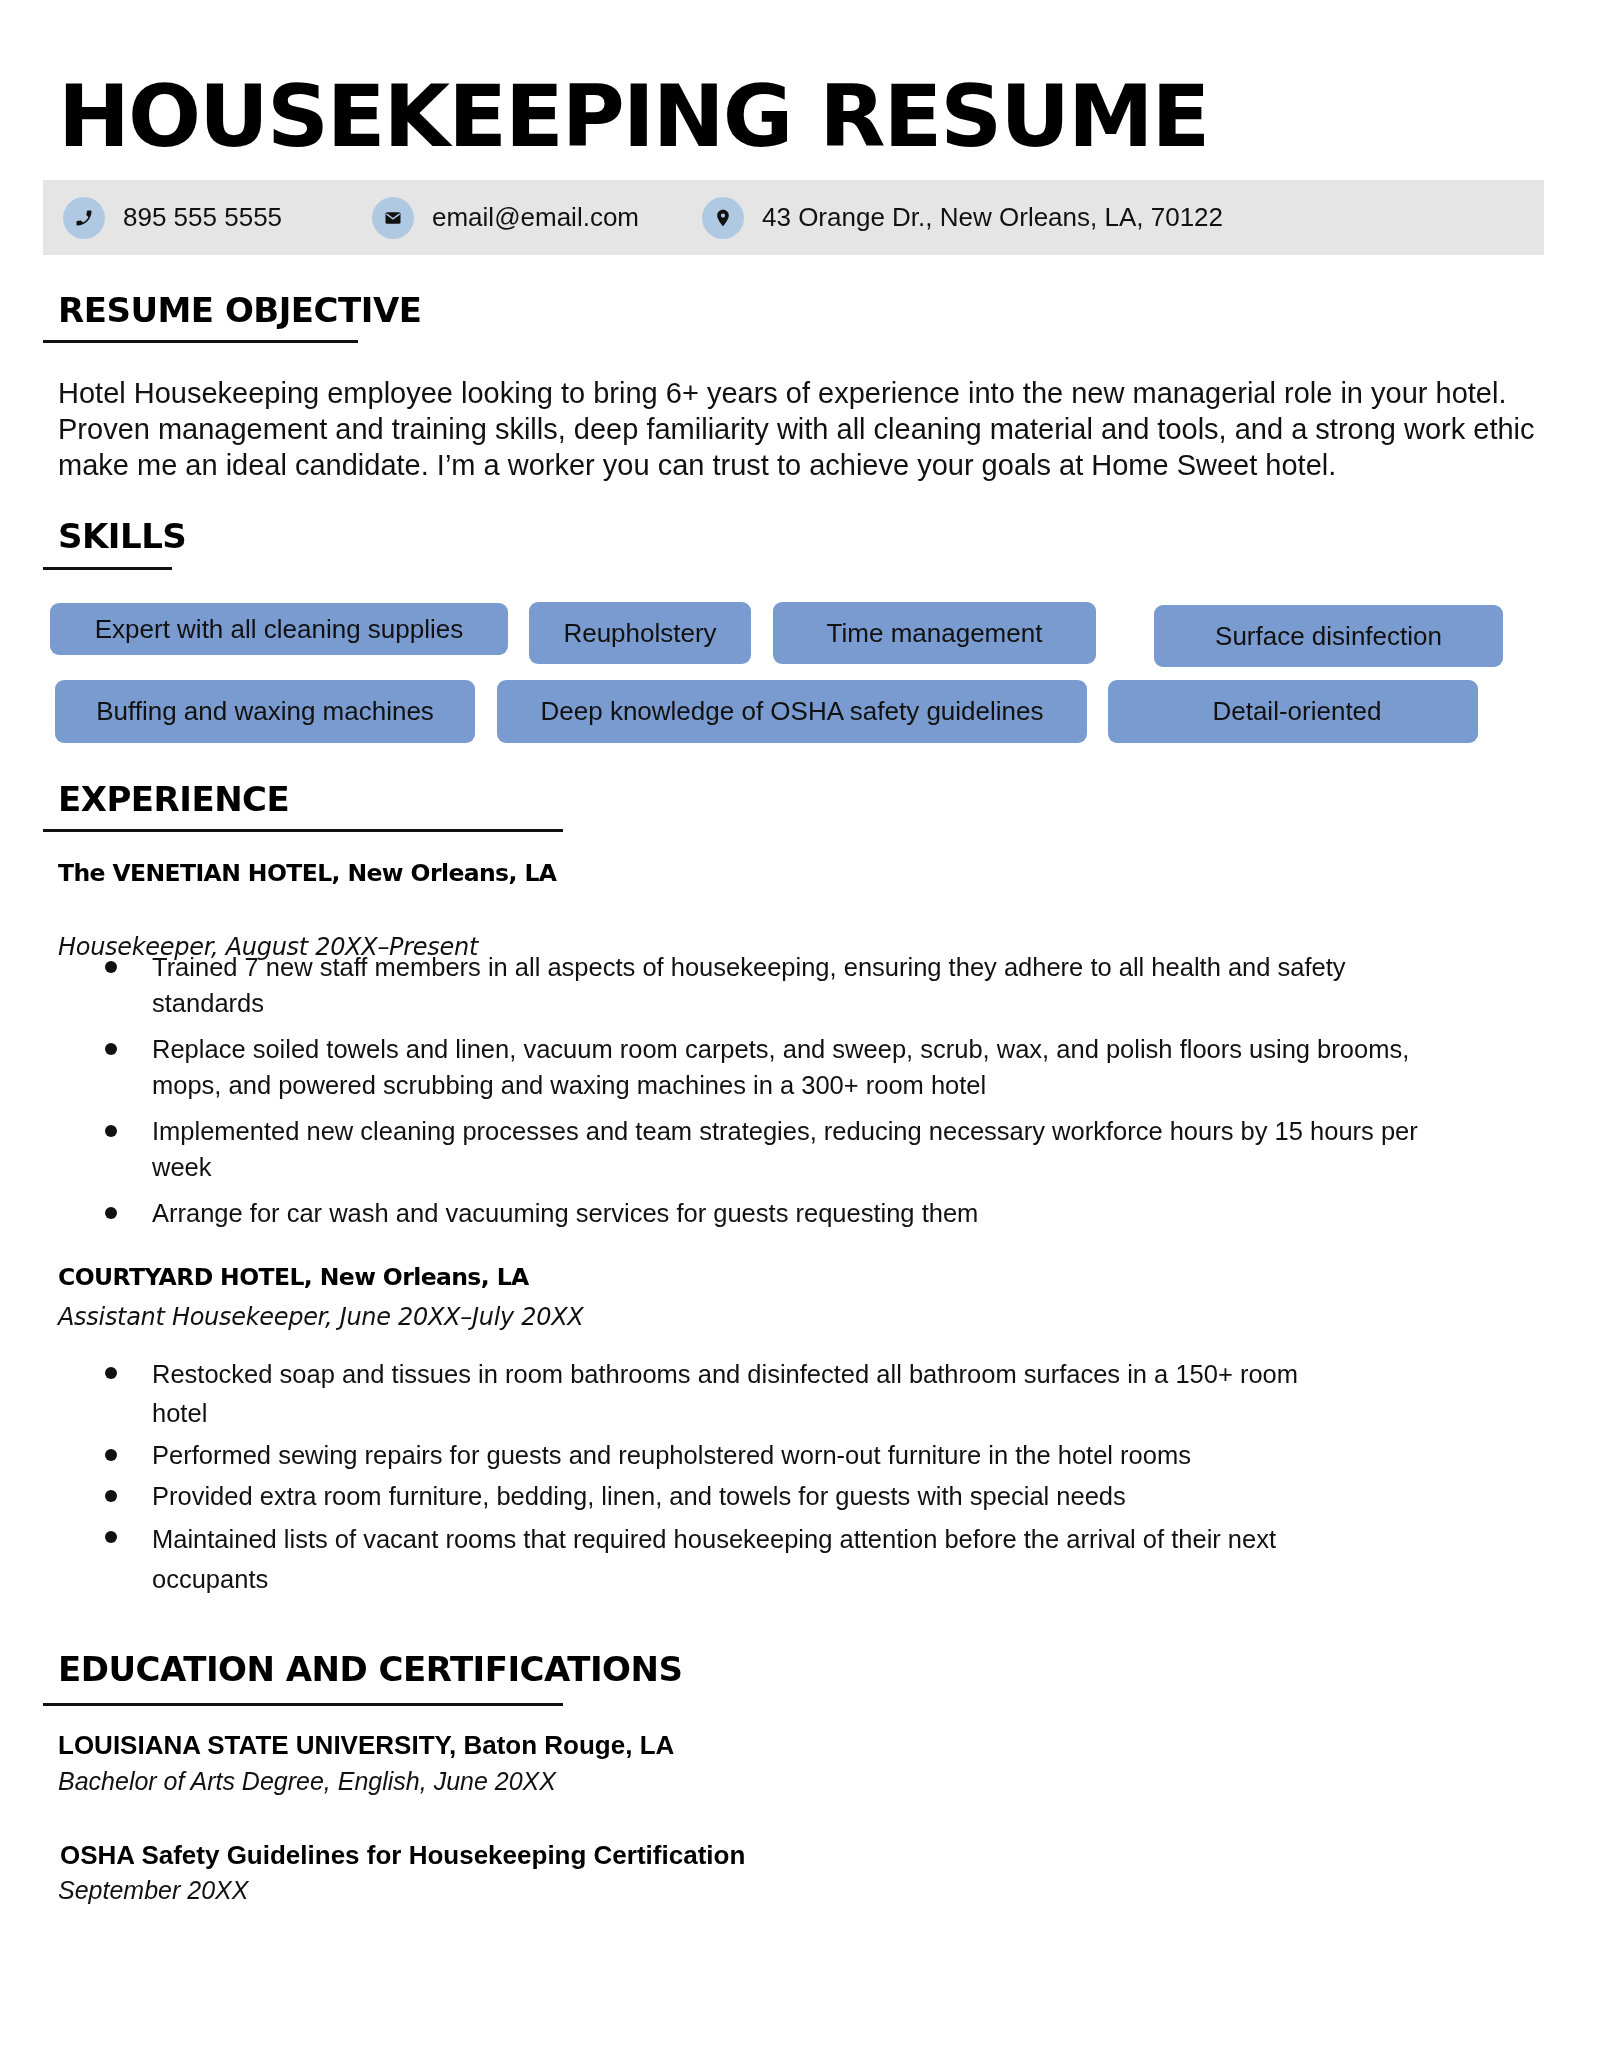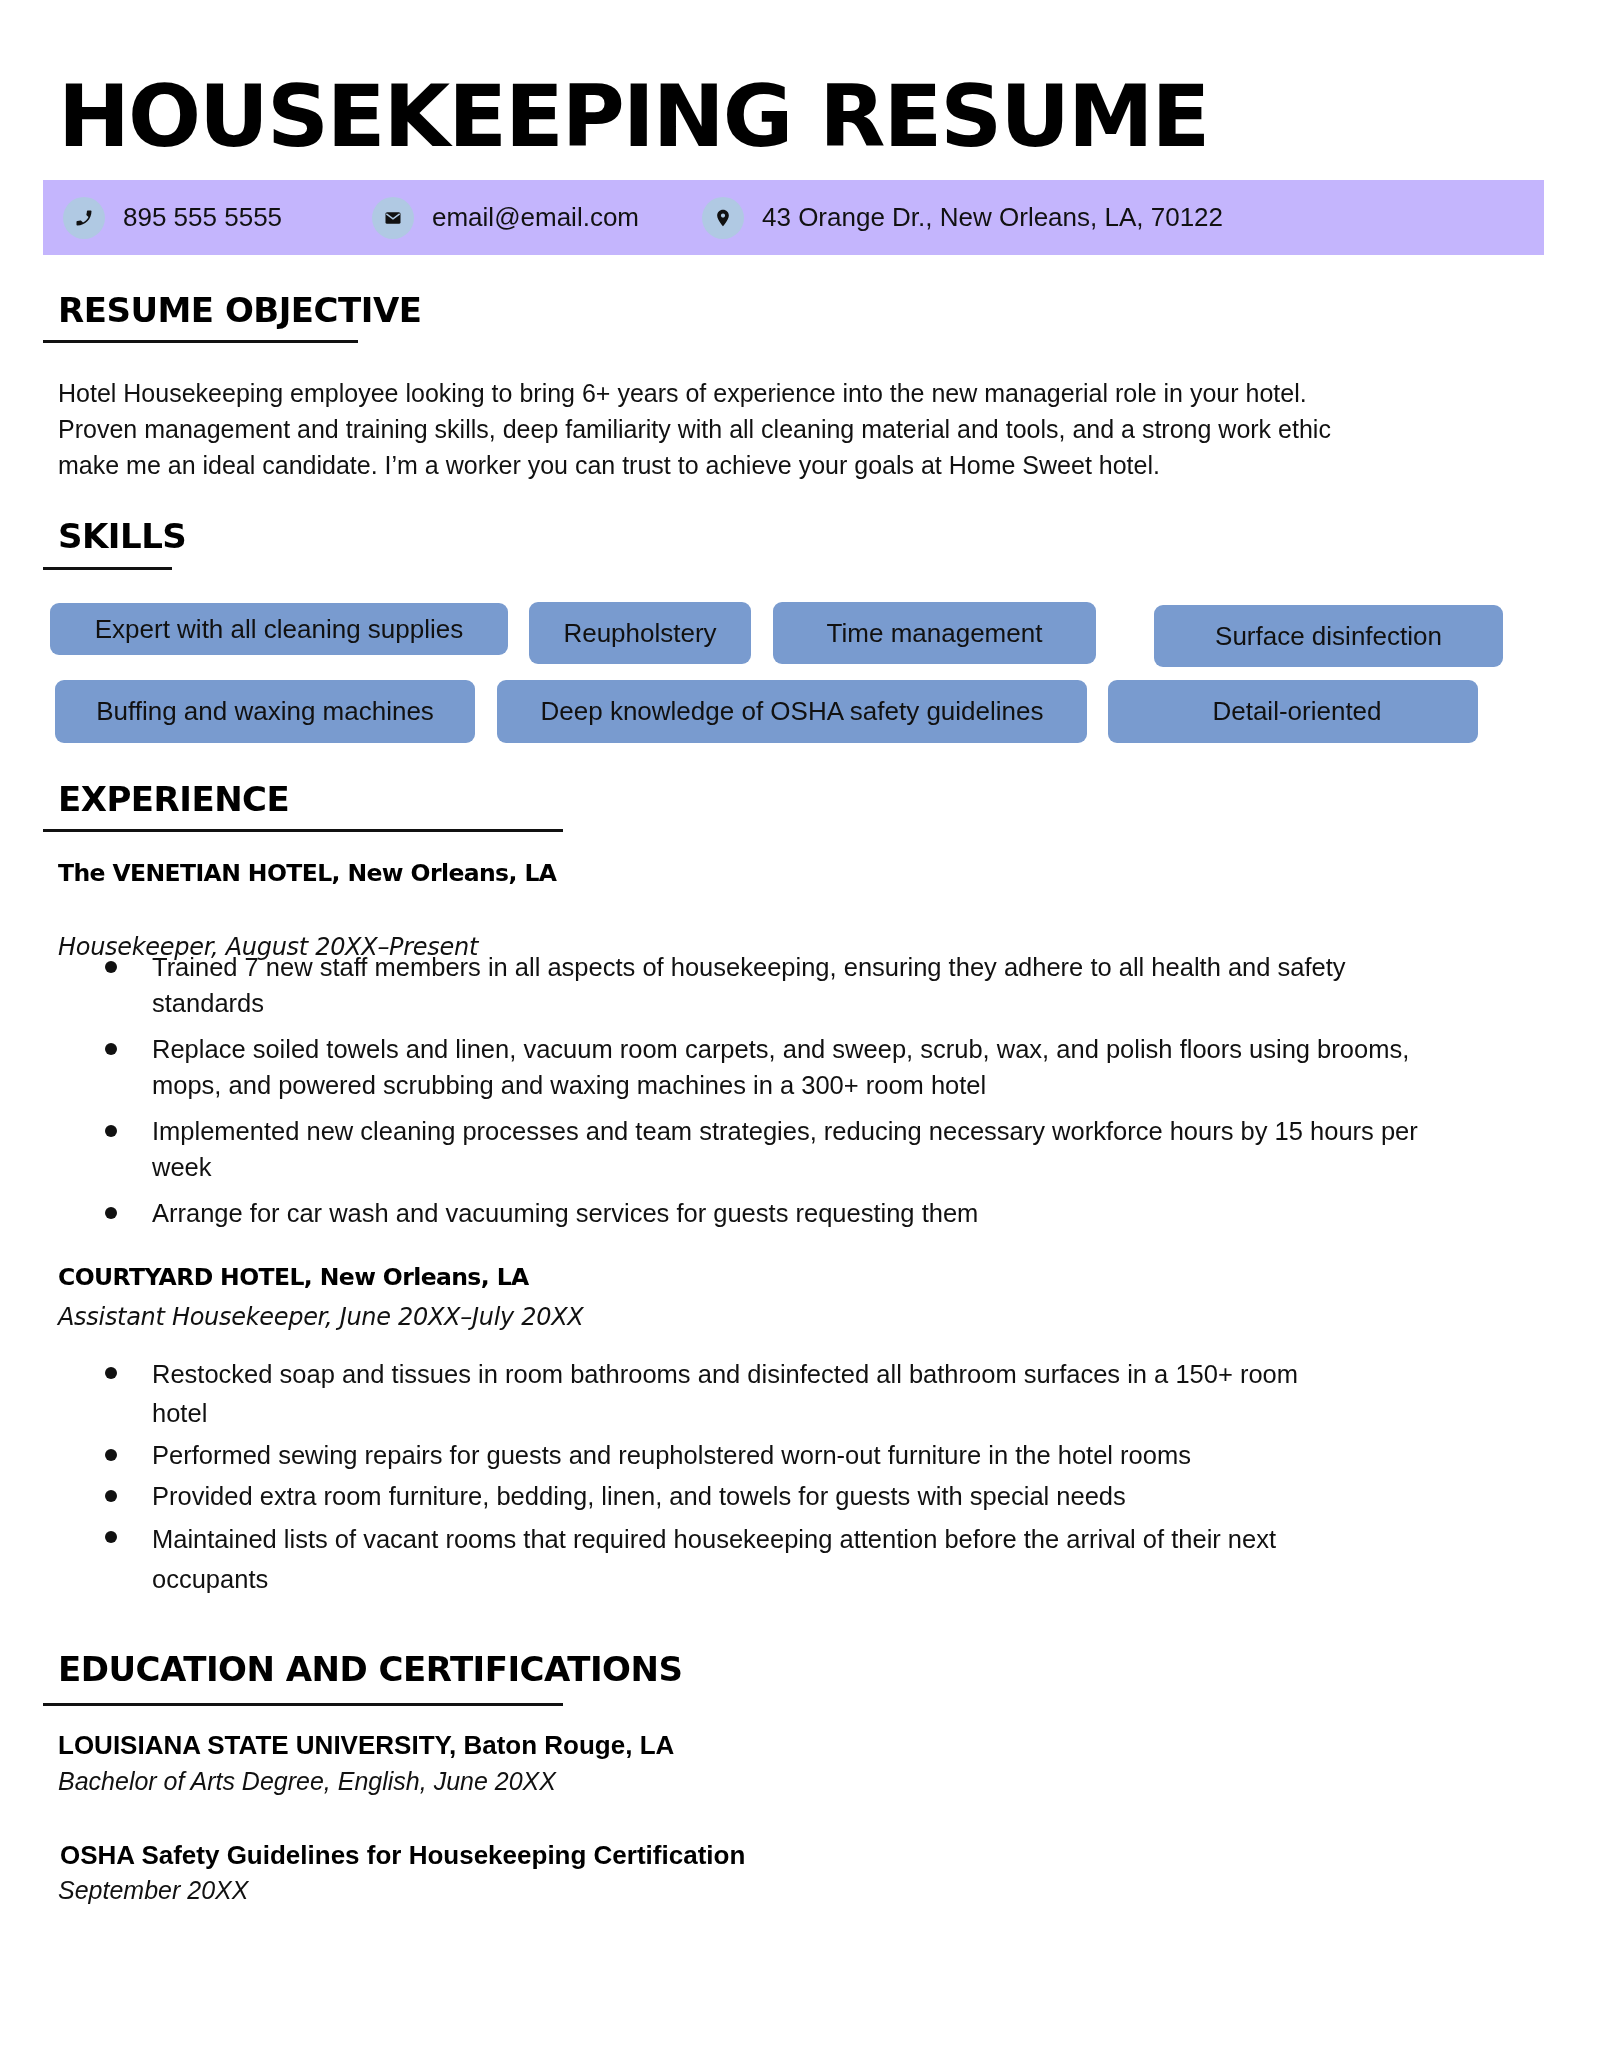--- a/index.html
+++ b/index.html
@@ -1,26 +1,26 @@
 <!DOCTYPE html>
 <html><head>
 <meta charset="utf-8">
 <style>
   html, body { margin:0; padding:0; background:#ffffff; }
   body { width:1600px; height:2071px; position:relative; overflow:hidden; color:#111; font-family:"Liberation Sans", "DejaVu Sans", sans-serif; }
   .abs { position:absolute; white-space:nowrap; }
   .title { left:58px; top:68px; font-family:"DejaVu Sans", sans-serif; font-weight:bold; font-size:86px; letter-spacing:-2px; line-height:96px; color:#000; }
-  .contact-bar { left:43px; top:180px; width:1501px; height:75px; background:#c4b5fd; }
+  .contact-bar { left:43px; top:180px; width:1501px; height:75px; background:#e5e5e5; }
   .contact-item { position:absolute; top:0; height:75px; display:flex; align-items:center; }
   .icon-circle { width:42px; height:42px; border-radius:50%; background:#b0c9e3; display:flex; align-items:center; justify-content:center; }
   .icon-circle svg { width:20px; height:20px; }
   .contact-text { font-size:26px; color:#111; margin-left:18px; font-family:"Liberation Sans", sans-serif; }
   .section-title { left:58px; font-family:"DejaVu Sans", sans-serif; font-weight:bold; font-size:34px; letter-spacing:-0.5px; color:#000; line-height:32px; }
   .rule { position:absolute; left:43px; height:3px; background:#111; }
-  .para { left:58px; font-size:25px; line-height:36px; color:#111; white-space:normal; width:1480px; }
+  .para { left:58px; font-size:29px; line-height:36px; color:#111; white-space:normal; width:1480px; }
   .pill { position:absolute; background:#799bcf; border-radius:9px; display:flex; align-items:center; justify-content:center; font-size:26px; color:#111; }
   .company { left:58px; font-family:"DejaVu Sans", sans-serif; font-weight:bold; font-size:23.5px; letter-spacing:-0.6px; color:#000; line-height:32px; }
   .role { left:58px; font-family:"DejaVu Sans", sans-serif; font-style:italic; font-size:24px; color:#111; line-height:32px; letter-spacing:-0.3px; }
   .bullet { position:absolute; left:105px; width:12px; height:12px; border-radius:50%; background:#111; }
   .btext { left:152px; font-size:25.5px; line-height:36px; color:#111; }
   .edu-name { left:58px; font-weight:bold; font-size:26px; color:#000; line-height:32px; font-family:"Liberation Sans", sans-serif; }
   .edu-sub { left:58px; font-style:italic; font-size:25px; color:#111; line-height:32px; font-family:"Liberation Sans", sans-serif; }
 </style>
 </head>
 <body>

